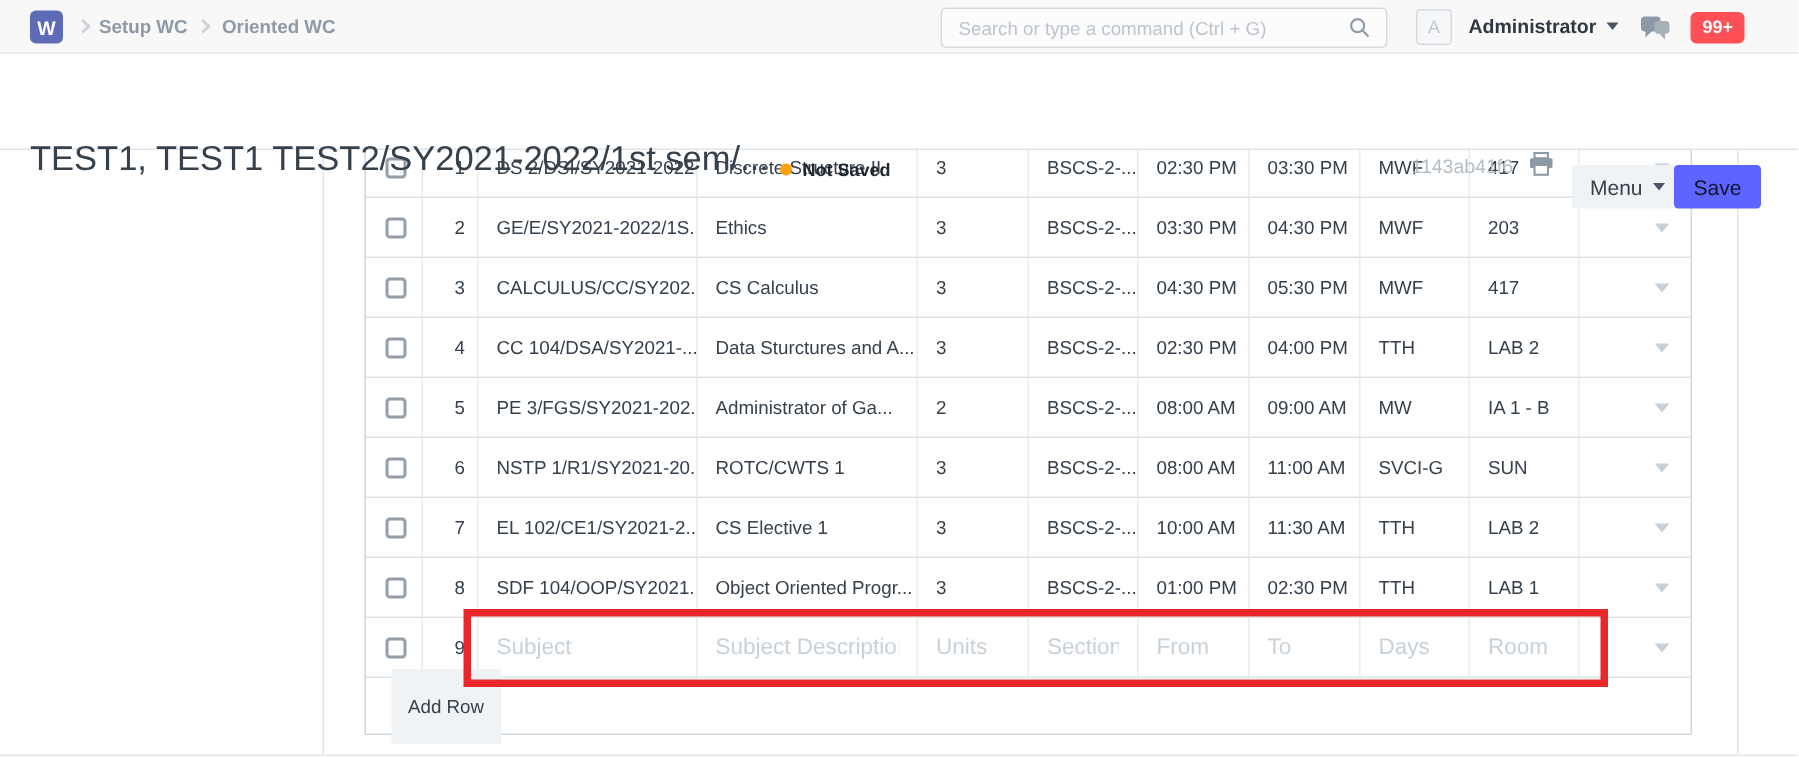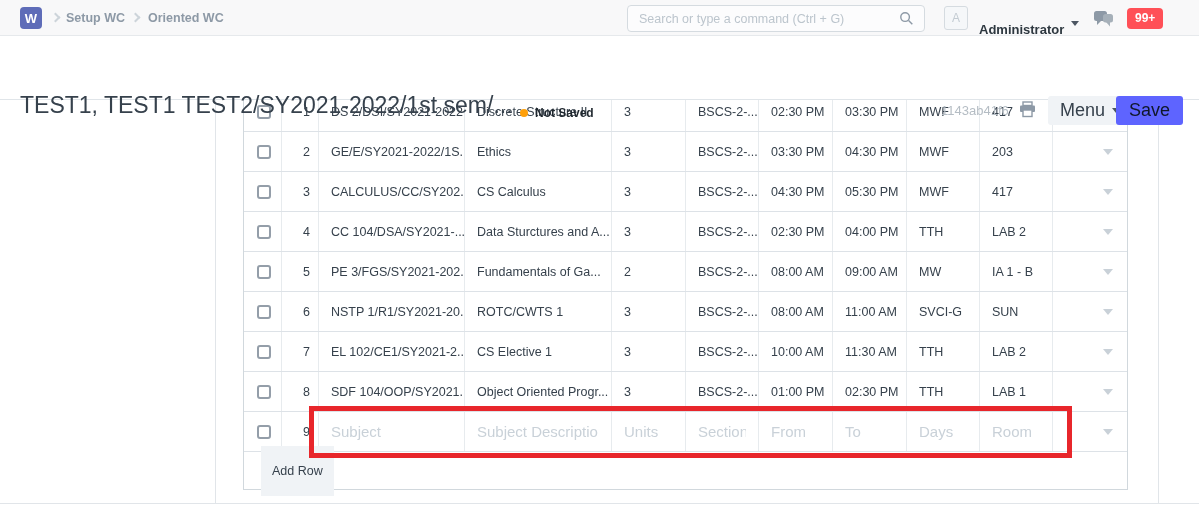--- a/index.html
+++ b/index.html
@@ -24,41 +24,41 @@
     display:flex; align-items:center;gap:48px; }
   .search-box input { flex:1; border:0; outline:0; background:transparent;
     font-size:12.5px; color:#36414c; padding:0 6px 0 11px; font-family:inherit; }
   .search-box input::placeholder { color:#bcc5cd; opacity:1; }
   .search-icon { margin-right:10px; display:flex; }
   .avatar { position:absolute; left:944px; top:6px; width:24px; height:24px;
     border:1px solid #d5dbe0; border-radius:3px; background:#f5f7f9; color:#c3cbd2;
     font-size:12px; display:flex; align-items:center; justify-content:center; cursor:pointer; }
   .user-menu { position:absolute; left:979px; top:10px; display:flex; align-items:center;
     gap:7px; cursor:pointer; }
-  .user-name { font-size:13px; font-weight:bold; color:#2e3840;margin-top:12px; }
+  .user-name { font-size:13px; font-weight:bold; color:#2e3840; }
   .caret-down { width:0; height:0; border-left:4px solid transparent;
     border-right:4px solid transparent; border-top:5px solid #4c5662; }
   .chat-wrap { position:absolute; left:1093px; top:10px; cursor:pointer; display:flex; }
   .badge { position:absolute; left:1127px; top:8px; background:var(--badge_red,#ff5057);
     color:#fff; font-size:12px; font-weight:bold; border-radius:4px; padding:3px 8px 4px;
     cursor:pointer; }
 
   
   .page-head { position:absolute; top:36px; left:0; width:100%; height:64px;
     background:#fff; border-bottom:1px solid #e0e5e9; z-index:10; }
   .page-title { position:absolute; left:20px; top:56px; font-size:23px; font-weight:normal;
     color:#36414c; white-space:nowrap; }
   .indicator { position:absolute; left:520px; top:70px; display:flex; align-items:center; gap:7px; }
   .indicator .dot { width:8px; height:8px; border-radius:50%;
     background:var(--status_dot_orange,#ffa00a); }
   .indicator .txt { font-size:12px; font-weight:bold; color:#1f272e; }
   .doc-hash { position:absolute; left:941px; top:67px; font-size:13px; color:#b5bdc4; }
   .print-wrap { position:absolute; left:1019px; top:65px; cursor:pointer; display:flex; }
-  .btn { position:absolute; top:60px; height:29px; border:0; border-radius:3px;
-    font-size:18px; font-family:inherit; display:flex; align-items:center; cursor:pointer; }
+  .btn { position:absolute; top:74px; height:29px; border:0; border-radius:3px;
+    font-size:14px; font-family:inherit; display:flex; align-items:center; cursor:pointer; }
   .btn-menu { left:1048px; background:#f0f3f6; color:#36414c; padding:0 12px; gap:7px; }
   .btn-save { left:1116px; background:var(--accent,#5e64ff); color:#0f172a; padding:0 13px; }
 
   
   .v-line { position:absolute; top:100px; height:403px; border-left:1px solid #e1e5e9; }
   .v-line.sidebar { left:215px; }
   .v-line.rightcol { left:1158px; }
   .bottom-line { position:absolute; top:503px; left:0; width:100%;
     border-top:1px solid #e1e5e9; }
 
@@ -226,21 +226,21 @@
     <div class="cell c-caret">
       <span class="tri"></span>
     </div>
   </div>
         <div class="grid-row">
     <div class="cell c-check">
       <span class="checkbox"></span>
     </div>
     <div class="cell c-idx">5</div>
     <div class="cell c-subject">PE 3/FGS/SY2021-202...</div>
-    <div class="cell c-desc">Fundamentals of Ga...</div>
+    <div class="cell c-desc">Administrator of Ga...</div>
     <div class="cell c-units">2</div>
     <div class="cell c-section">BSCS-2-...</div>
     <div class="cell c-from">08:00 AM</div>
     <div class="cell c-to">09:00 AM</div>
     <div class="cell c-days">MW</div>
     <div class="cell c-room">IA 1 - B</div>
     <div class="cell c-caret">
       <span class="tri"></span>
     </div>
   </div>

